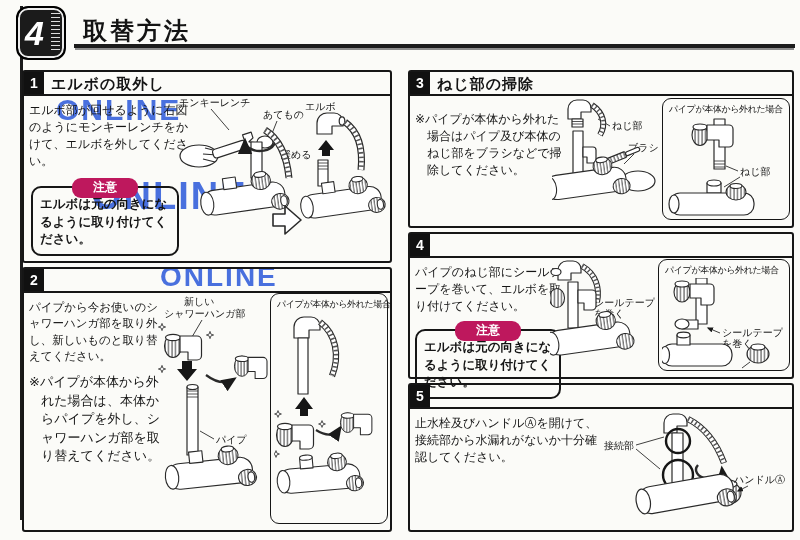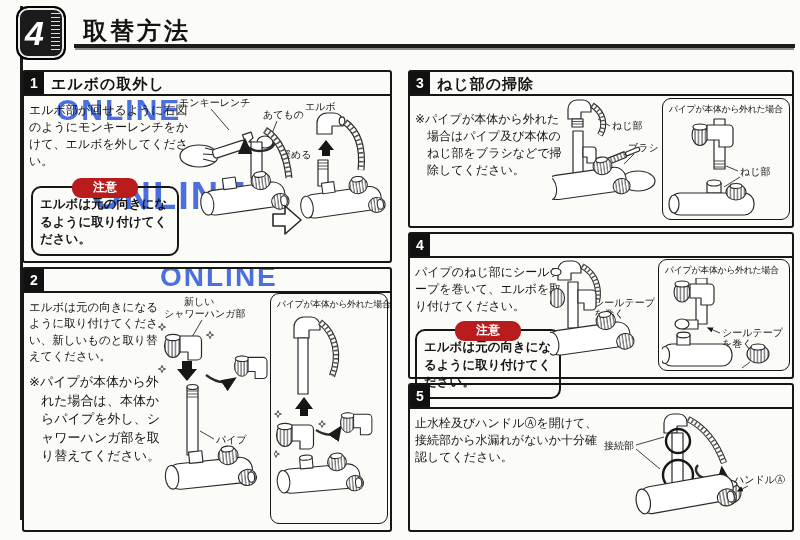--- a/index.html
+++ b/index.html
@@ -29,21 +29,21 @@
   .box-hd { display:flex; align-items:stretch; border-bottom:2px solid #161616; height:24px; }
   .num { width:20px; background:#111; color:#fff; font-weight:bold; font-size:14px;
          display:flex; align-items:center; justify-content:center; flex:0 0 auto; }
   .hd-title { font-weight:bold; font-size:15px; letter-spacing:1px; padding:3px 0 0 7px; white-space:nowrap; }
   .box-bd { position:relative; height:calc(100% - 24px); padding:6px 3px 2px 5px; }
   .btxt { font-size:12px; line-height:1.42; }
   .note { font-size:12px; line-height:1.42; margin-top:9px; text-indent:-12px; padding-left:12px; }
   .caution { position:relative; border:2px solid #161616; border-radius:10px;
              margin-top:16px; padding:8px 5px 5px 7px; background:transparent; }
   .cbadge { position:absolute; top:-10px; left:50%; transform:translateX(-50%);
-            background:#b91c1c; color:#fff; font-size:12px; font-weight:bold;
+            background:#be185d; color:#fff; font-size:12px; font-weight:bold;
             padding:1px 21px 2px; border-radius:9px; white-space:nowrap; }
   .ctext { font-size:12.5px; font-weight:bold; line-height:1.4; }
   .sub { position:absolute; border:1.5px solid #161616; border-radius:9px; padding:3px 2px 2px 3px; background:transparent;margin-left:48px; }
   .sub-title { font-size:9px; white-space:nowrap; letter-spacing:-.4px; padding:1px 0 1px 3px; }
   .dg { position:absolute; }
   svg text { font-size:10px; fill:#141414; }
   .ln  { fill:#fff;    stroke:#2a2a2a; stroke-width:1.2; stroke-linejoin:round; }
   .lnf { fill:none;    stroke:#2a2a2a; stroke-width:1.2; stroke-linejoin:round; }
   .hk  { fill:url(#hatch); stroke:#2a2a2a; stroke-width:1.1; }
   .ldr { stroke:#2a2a2a; stroke-width:.9; fill:none; }
@@ -153,21 +153,21 @@
     </svg>
   </div>
 </section>
 
 <section class="box" style="left:22px;top:267px;width:370px;height:265px">
   <div class="box-hd">
     <span class="num">2</span>
   </div>
   <div class="box-bd">
     <div style="width:140px">
-      <p class="btxt" style="font-size:11.5px">エルボは元の向きになるように取り付けてください、新しいものと取り替えてください。</p>
+      <p class="btxt" style="font-size:11.5px">パイプから今お使いのシャワーハンガ部を取り外し、新しいものと取り替えてください。</p>
       <p class="note" style="font-size:13px">※パイプが本体から外れた場合は、本体からパイプを外し、シャワーハンガ部を取り替えてください。</p>
     </div>
     <svg class="dg" style="left:134px;top:2px" width="124" height="230" viewBox="0 0 124 230">
       <text x="26" y="10">新しい</text>
       <text x="6" y="22">シャワーハンガ部</text>
       <path class="ldr" d="M44,25 L34,42"></path>
       <g transform="translate(6,36)">
         <ellipse cx="9" cy="15" rx="8.5" ry="11.5" class="hk"></ellipse>
         <ellipse cx="9" cy="6.5" rx="7.5" ry="3.2" class="ln"></ellipse>
         <path d="M16,5 h17 a4.5,4.5 0 0 1 4.5,4.5 v15 a4.5,4.5 0 0 1 -4.5,4.5 h-9 v-8 h-8 z" class="ln"></path>

